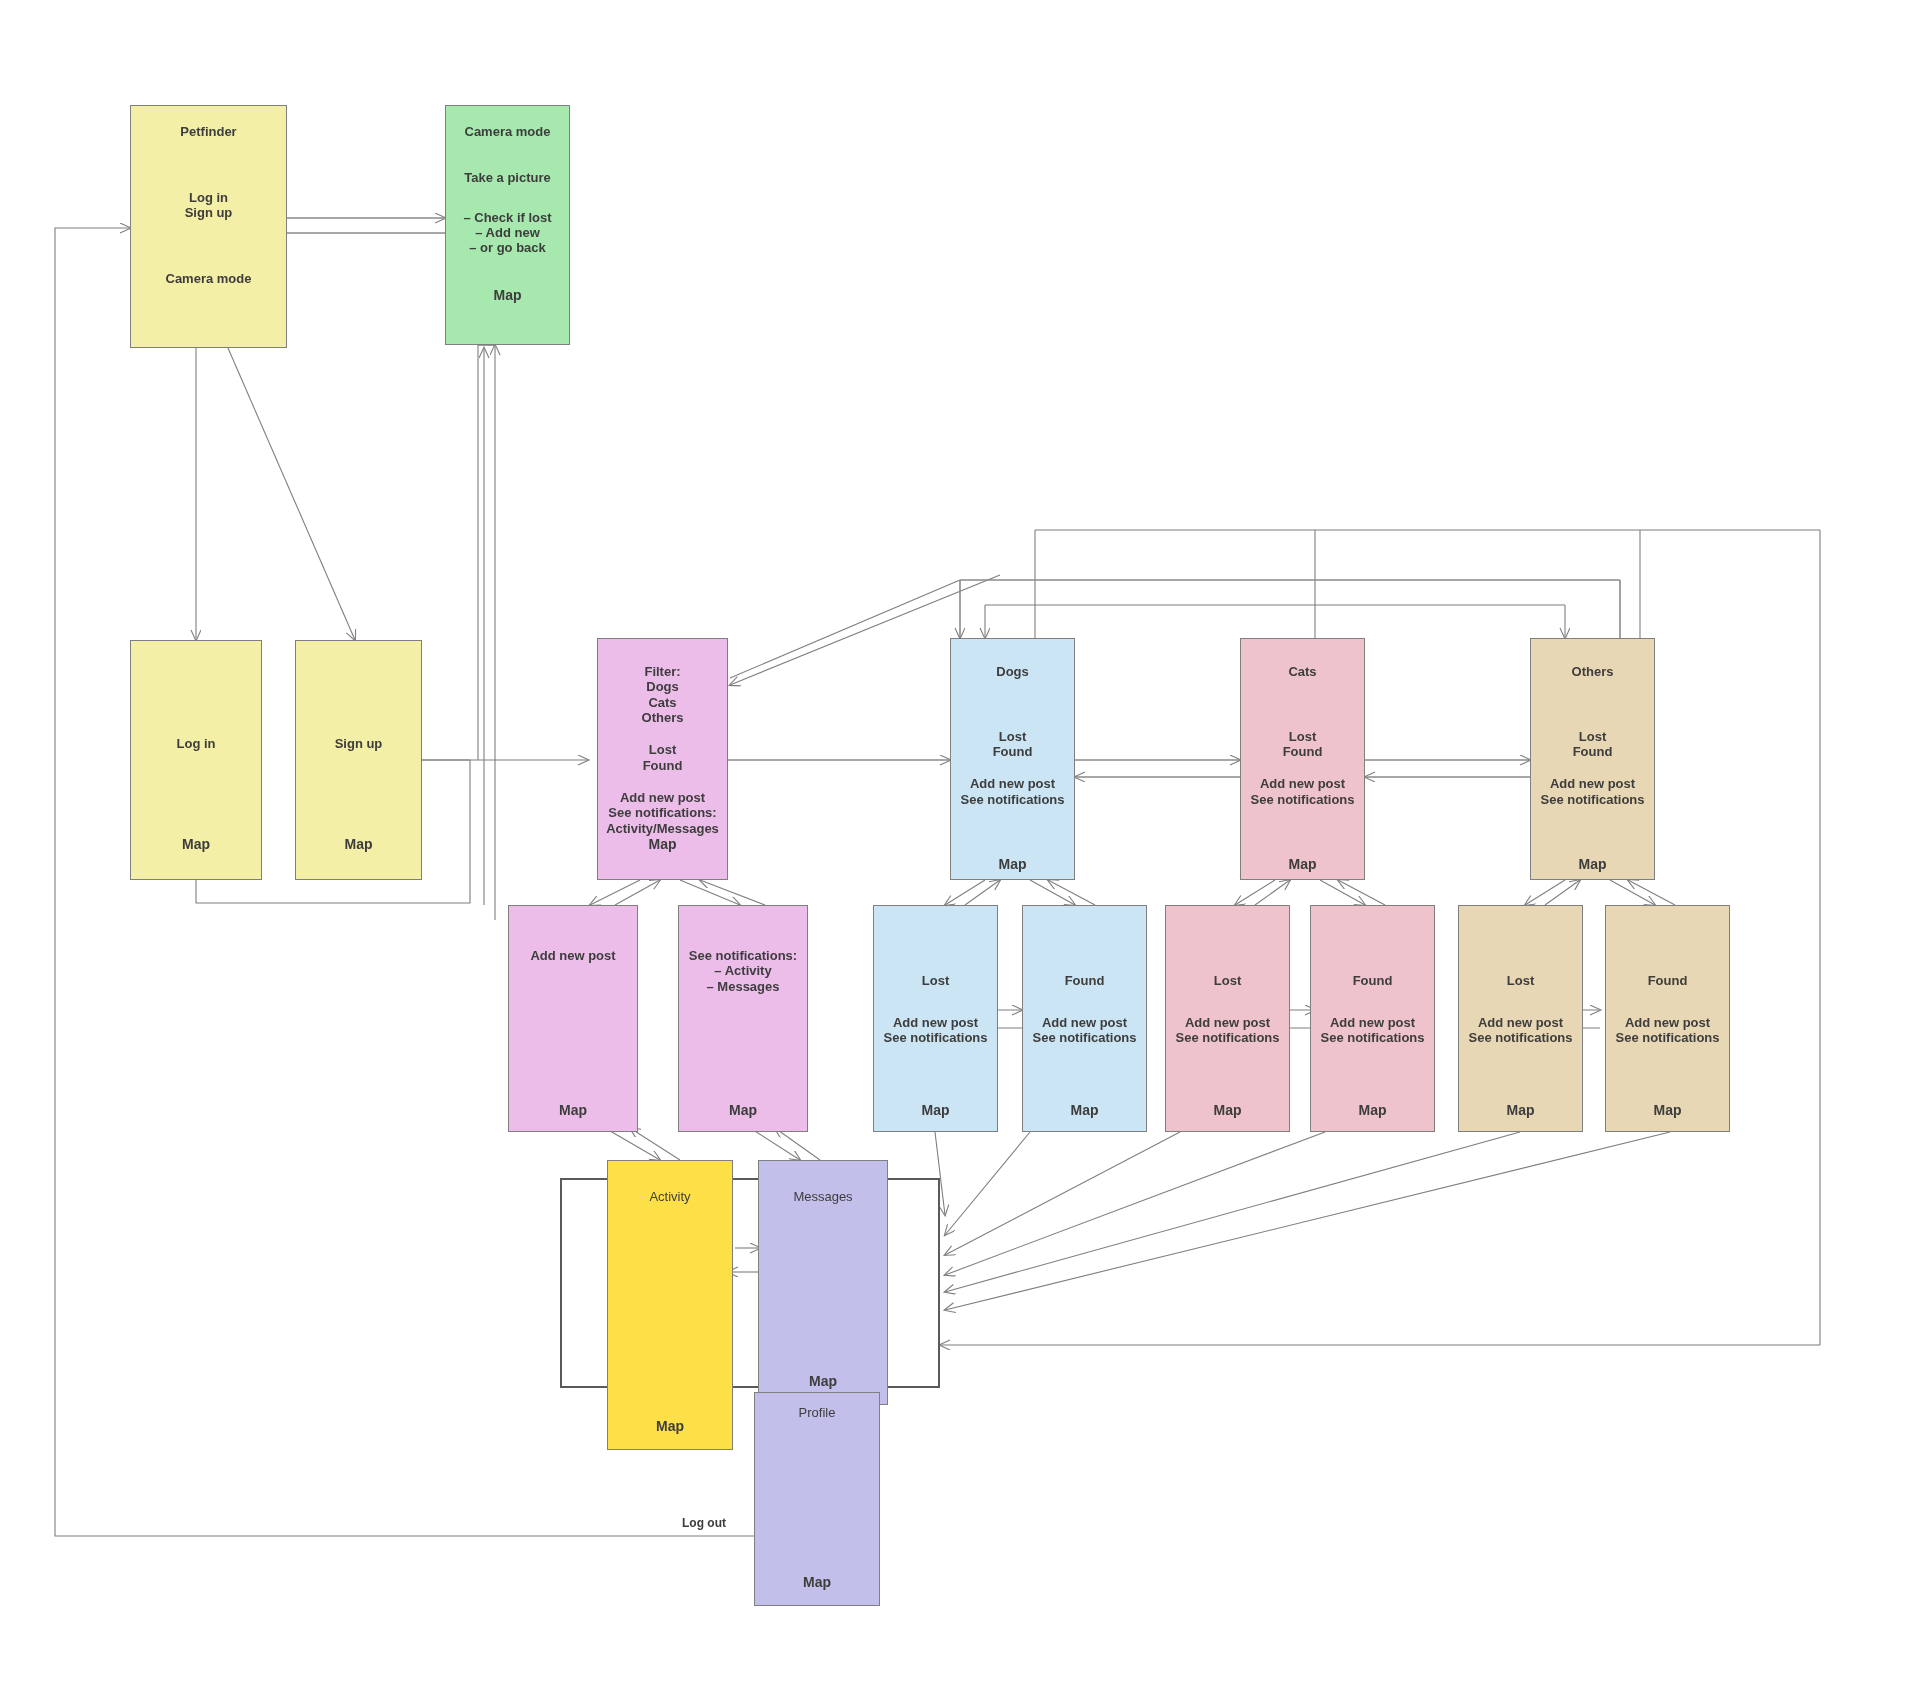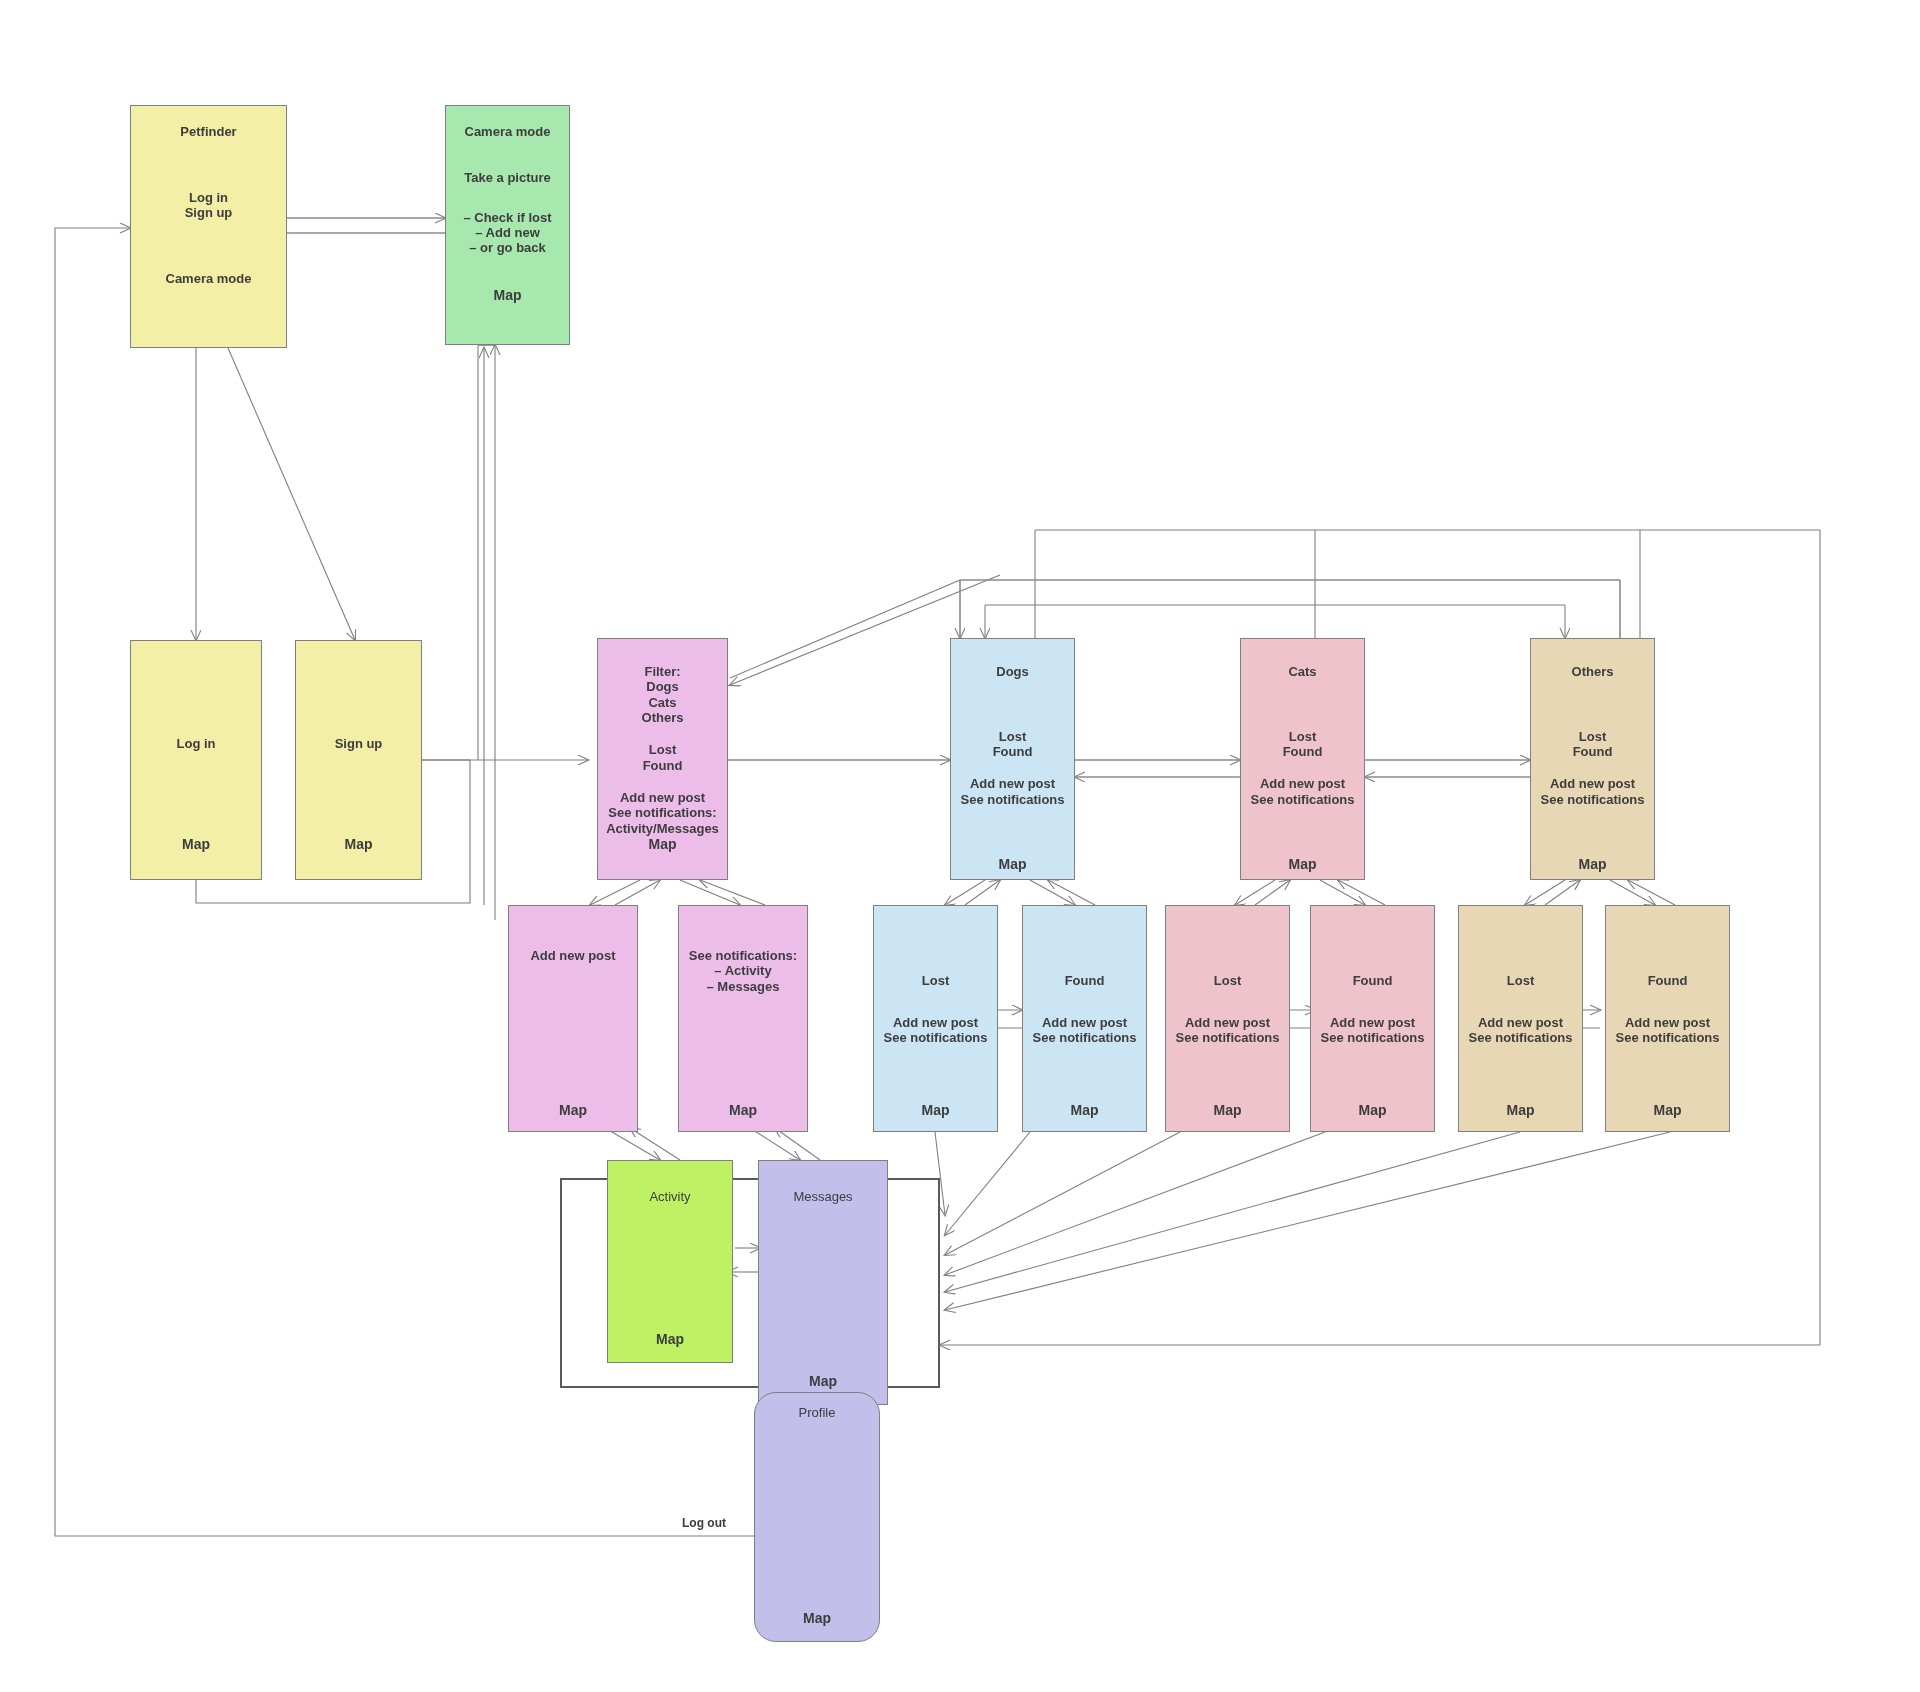--- a/index.html
+++ b/index.html
@@ -312,33 +312,33 @@
 
   <div class="node" style="left:1605px; top:905px; width:125px; height:227px; padding:10px 4px 12px; background:#E8D7B4;">
     <span class="spacer"></span>
     <span class="ln title">Found</span>
     <span class="ln body" style="margin-top:27px;">Add new post</span>
     <span class="ln body">See notifications</span>
     <span class="spacer"></span>
     <span class="ln map">Map</span>
   </div>
 
-  <div class="node" style="left:607px; top:1160px; width:126px; height:203px; padding:28px 4px 14px; background:#bef264;">
+  <div class="node" style="left:607px; top:1160px; width:126px; height:290px; padding:28px 4px 14px; background:#fde047;">
     <span class="ln title" style="font-weight:normal;">Activity</span>
     <span class="spacer"></span>
     <span class="ln map">Map</span>
   </div>
 
   <div class="node" style="left:758px; top:1160px; width:130px; height:245px; padding:28px 4px 14px; background:#C3BFEB;">
     <span class="ln title" style="font-weight:normal;">Messages</span>
     <span class="spacer"></span>
     <span class="ln map">Map</span>
   </div>
 
-  <div class="node" style="left:754px; top:1392px; width:126px; height:250px; padding:12px 4px 14px; background:#C3BFEB;border-radius:22px;">
+  <div class="node" style="left:754px; top:1392px; width:126px; height:214px; padding:12px 4px 14px; background:#C3BFEB;">
     <span class="ln title" style="font-weight:normal;">Profile</span>
     <span class="spacer"></span>
     <span class="ln map">Map</span>
   </div>
 
   <span class="edge-label" style="left:682px; top:1503px;margin-top:13px;">Log out</span>
 
 </div>
 
 </body></html>

